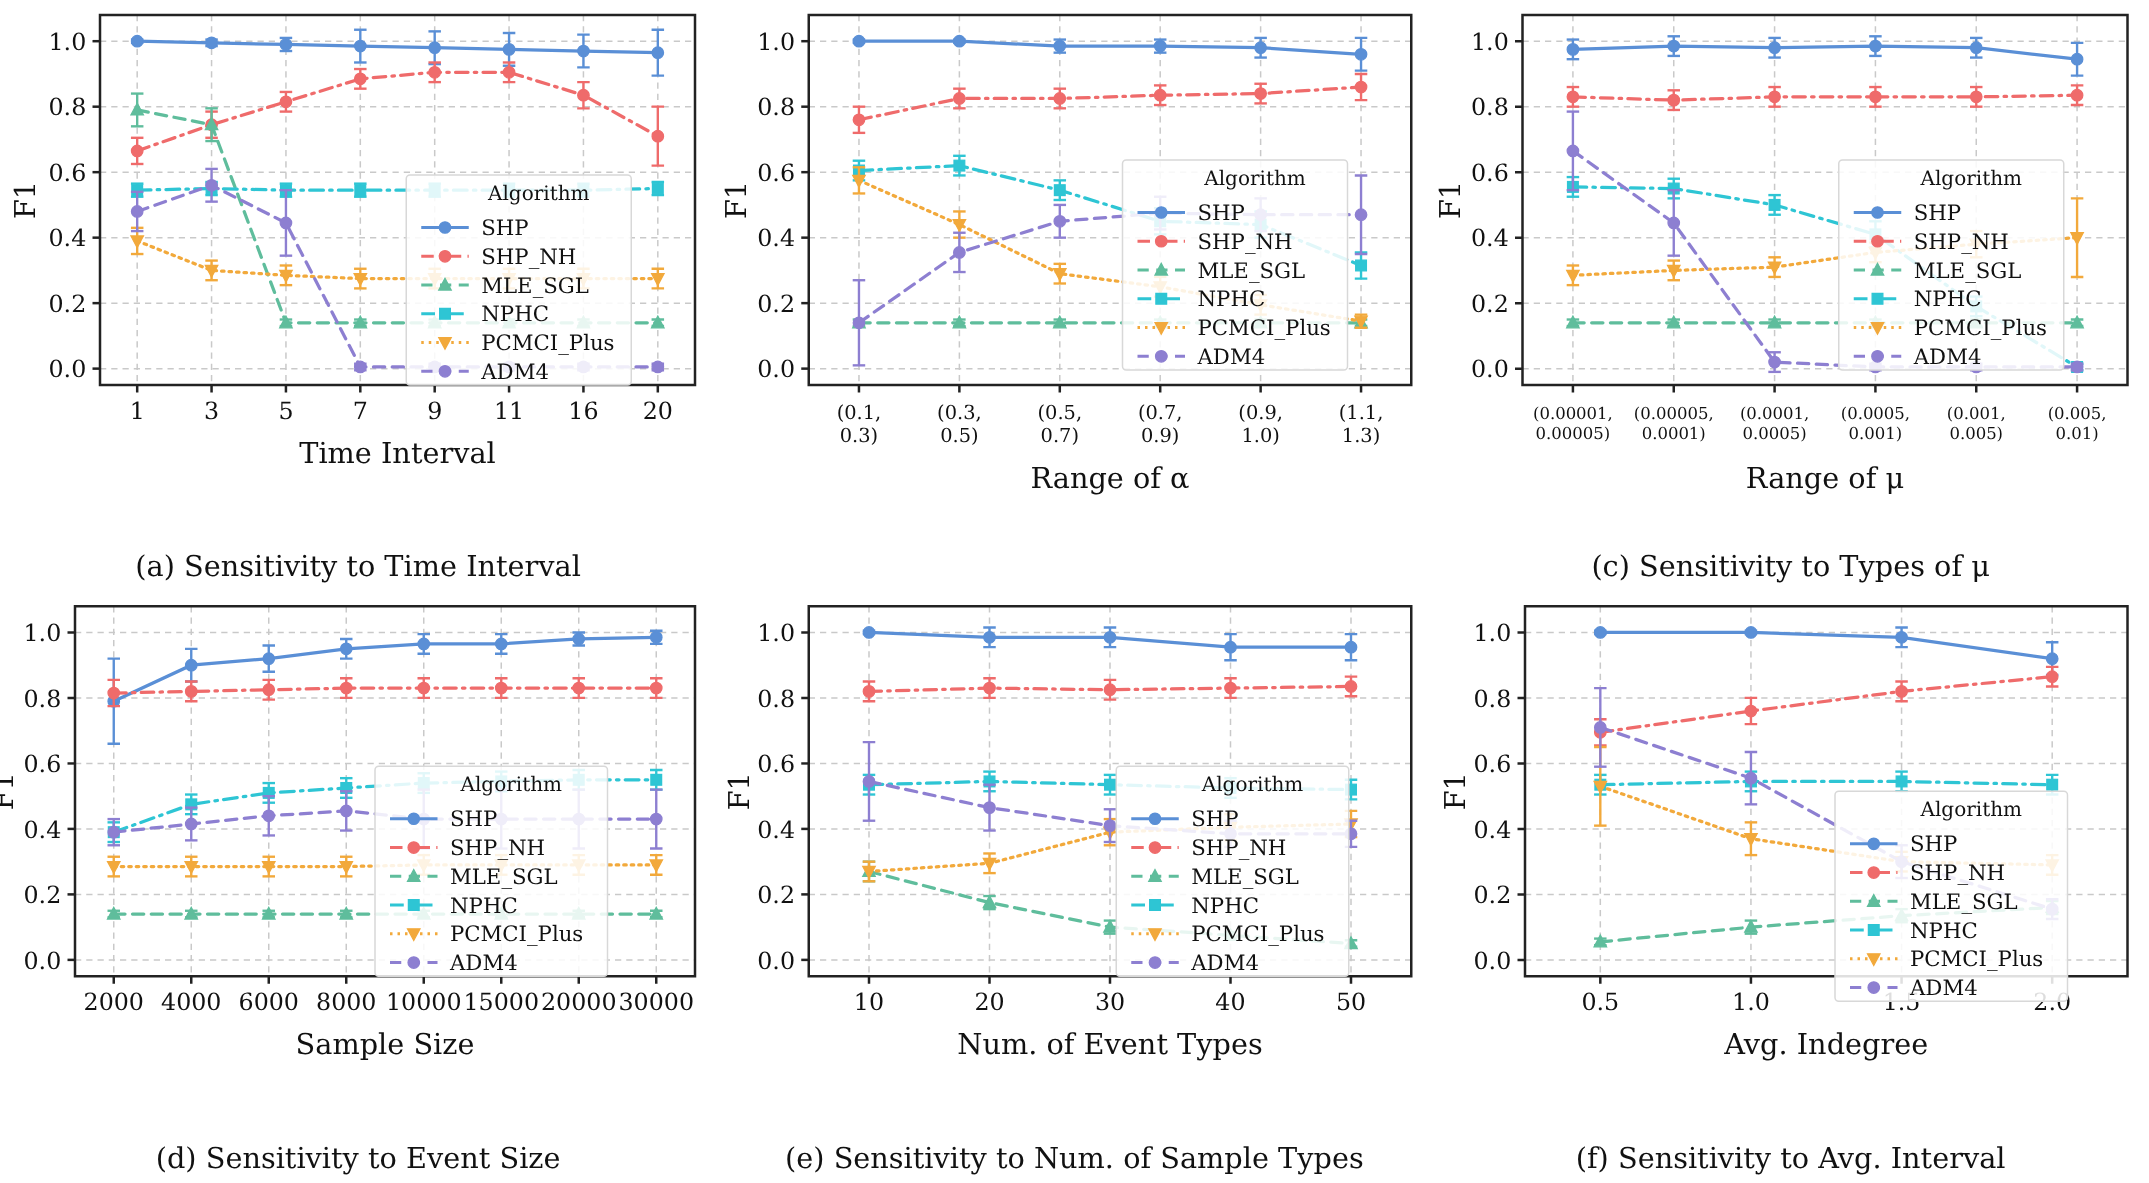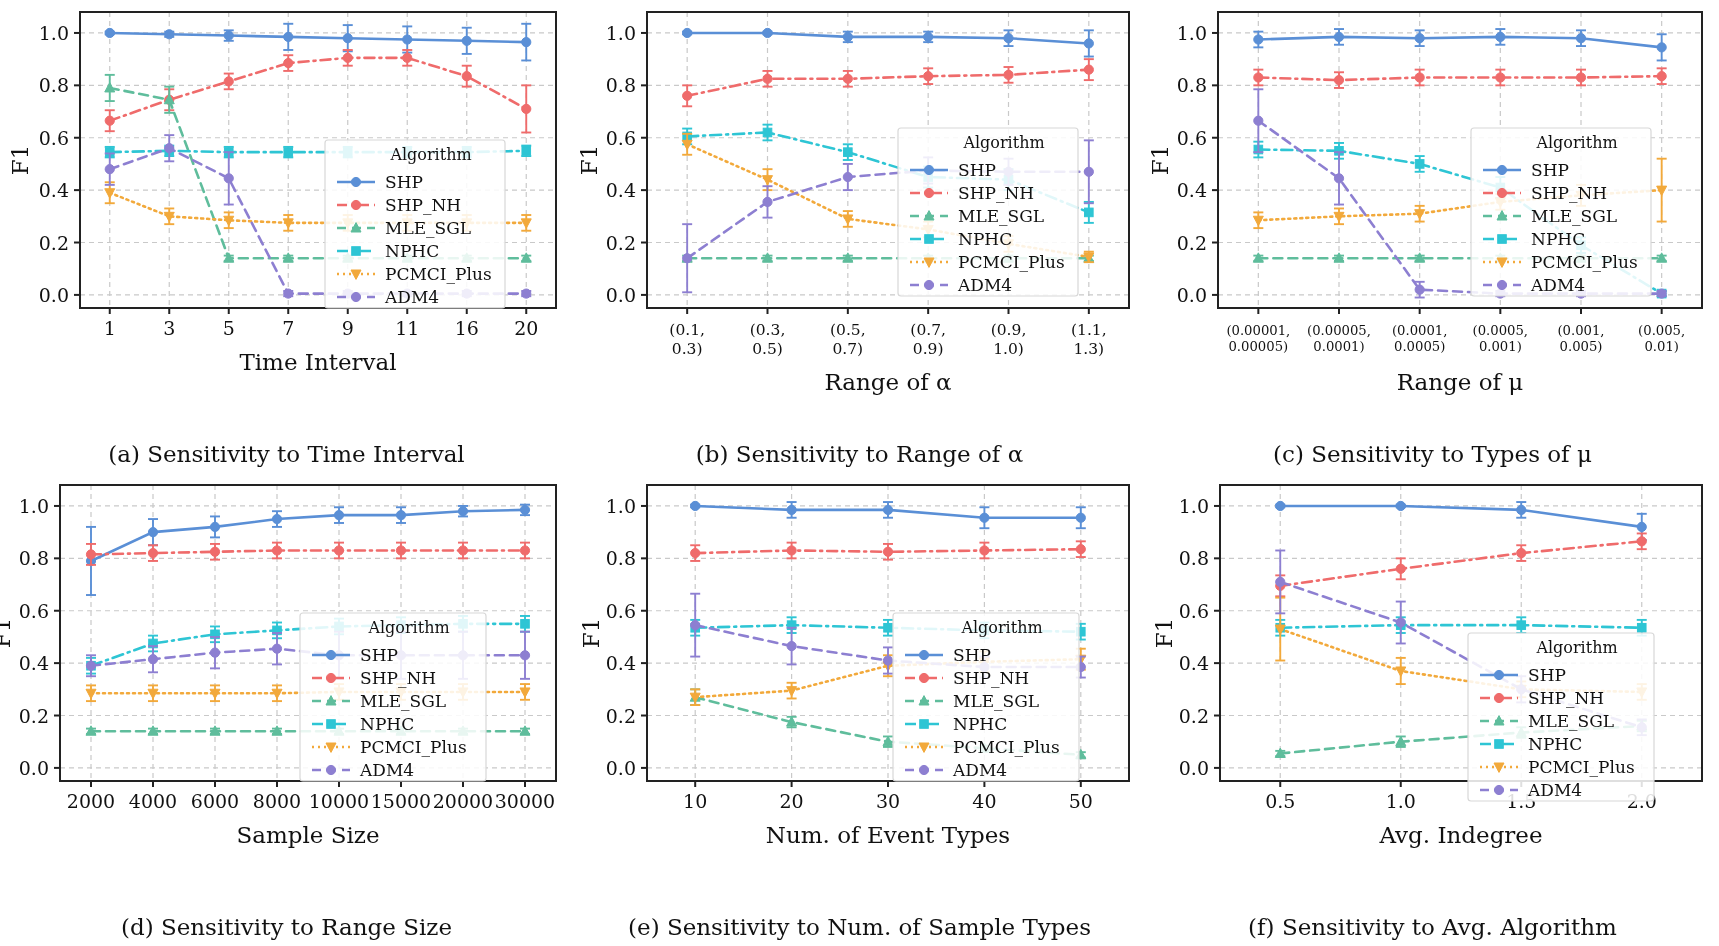--- a/index.html
+++ b/index.html
@@ -523,21 +523,20 @@
             <text x="385" y="245" text-anchor="start" class="legitem" fill="#111">NPHC</text>
             <line x1="337" y1="262" x2="375" y2="262" stroke="#f2a93b" stroke-width="2.4" stroke-dasharray="2,4"></line>
             <polygon points="356,267.4 351,258 361,258" fill="#f2a93b" stroke="#f2a93b"></polygon>
             <text x="385" y="268" text-anchor="start" class="legitem" fill="#111">PCMCI_Plus</text>
             <line x1="337" y1="285" x2="375" y2="285" stroke="#8d7fd1" stroke-width="2.4" stroke-dasharray="9,6"></line>
             <circle cx="356" cy="285" r="4.6" fill="#8d7fd1" stroke="#8d7fd1" stroke-width="1"></circle>
             <text x="385" y="291" text-anchor="start" class="legitem" fill="#111">ADM4</text>
           </g>
         </svg>
       </div>
-    <div class="caption">(b) Sensitivity to Range of α</div>
   </div>
   <div class="cell">
     <div class="plotwrap">
         <svg width="573" height="473" viewBox="0 0 573 473">
           <line x1="72" y1="294.9026548672566" x2="556" y2="294.9026548672566" stroke="#c9c9c9" stroke-width="1.2" stroke-dasharray="5,4"></line>
           <line x1="72" y1="242.5132743362832" x2="556" y2="242.5132743362832" stroke="#c9c9c9" stroke-width="1.2" stroke-dasharray="5,4"></line>
           <line x1="72" y1="190.12389380530976" x2="556" y2="190.12389380530976" stroke="#c9c9c9" stroke-width="1.2" stroke-dasharray="5,4"></line>
           <line x1="72" y1="137.73451327433628" x2="556" y2="137.73451327433628" stroke="#c9c9c9" stroke-width="1.2" stroke-dasharray="5,4"></line>
           <line x1="72" y1="85.34513274336285" x2="556" y2="85.34513274336285" stroke="#c9c9c9" stroke-width="1.2" stroke-dasharray="5,4"></line>
           <line x1="72" y1="32.95575221238943" x2="556" y2="32.95575221238943" stroke="#c9c9c9" stroke-width="1.2" stroke-dasharray="5,4"></line>
@@ -1037,21 +1036,21 @@
             <text x="360" y="257" text-anchor="start" class="legitem" fill="#111">NPHC</text>
             <line x1="312" y1="274" x2="350" y2="274" stroke="#f2a93b" stroke-width="2.4" stroke-dasharray="2,4"></line>
             <polygon points="331,279.4 326,270 336,270" fill="#f2a93b" stroke="#f2a93b"></polygon>
             <text x="360" y="280" text-anchor="start" class="legitem" fill="#111">PCMCI_Plus</text>
             <line x1="312" y1="297" x2="350" y2="297" stroke="#8d7fd1" stroke-width="2.4" stroke-dasharray="9,6"></line>
             <circle cx="331" cy="297" r="4.6" fill="#8d7fd1" stroke="#8d7fd1" stroke-width="1"></circle>
             <text x="360" y="303" text-anchor="start" class="legitem" fill="#111">ADM4</text>
           </g>
         </svg>
       </div>
-    <div class="caption">(d) Sensitivity to Range Size</div>
+    <div class="caption">(d) Sensitivity to Event Size</div>
   </div>
   <div class="cell">
     <div class="plotwrap">
         <svg width="573" height="473" viewBox="0 0 573 473">
           <line x1="74" y1="294.9026548672566" x2="556" y2="294.9026548672566" stroke="#c9c9c9" stroke-width="1.2" stroke-dasharray="5,4"></line>
           <line x1="74" y1="242.5132743362832" x2="556" y2="242.5132743362832" stroke="#c9c9c9" stroke-width="1.2" stroke-dasharray="5,4"></line>
           <line x1="74" y1="190.12389380530976" x2="556" y2="190.12389380530976" stroke="#c9c9c9" stroke-width="1.2" stroke-dasharray="5,4"></line>
           <line x1="74" y1="137.73451327433628" x2="556" y2="137.73451327433628" stroke="#c9c9c9" stroke-width="1.2" stroke-dasharray="5,4"></line>
           <line x1="74" y1="85.34513274336285" x2="556" y2="85.34513274336285" stroke="#c9c9c9" stroke-width="1.2" stroke-dasharray="5,4"></line>
           <line x1="74" y1="32.95575221238943" x2="556" y2="32.95575221238943" stroke="#c9c9c9" stroke-width="1.2" stroke-dasharray="5,4"></line>
@@ -1416,15 +1415,15 @@
             <text x="382" y="277" text-anchor="start" class="legitem" fill="#111">NPHC</text>
             <line x1="334" y1="294" x2="372" y2="294" stroke="#f2a93b" stroke-width="2.4" stroke-dasharray="2,4"></line>
             <polygon points="353,299.4 348,290 358,290" fill="#f2a93b" stroke="#f2a93b"></polygon>
             <text x="382" y="300" text-anchor="start" class="legitem" fill="#111">PCMCI_Plus</text>
             <line x1="334" y1="317" x2="372" y2="317" stroke="#8d7fd1" stroke-width="2.4" stroke-dasharray="9,6"></line>
             <circle cx="353" cy="317" r="4.6" fill="#8d7fd1" stroke="#8d7fd1" stroke-width="1"></circle>
             <text x="382" y="323" text-anchor="start" class="legitem" fill="#111">ADM4</text>
           </g>
         </svg>
       </div>
-    <div class="caption">(f) Sensitivity to Avg. Algorithm</div>
+    <div class="caption">(f) Sensitivity to Avg. Interval</div>
   </div>
 </div>
 
 </body></html>

